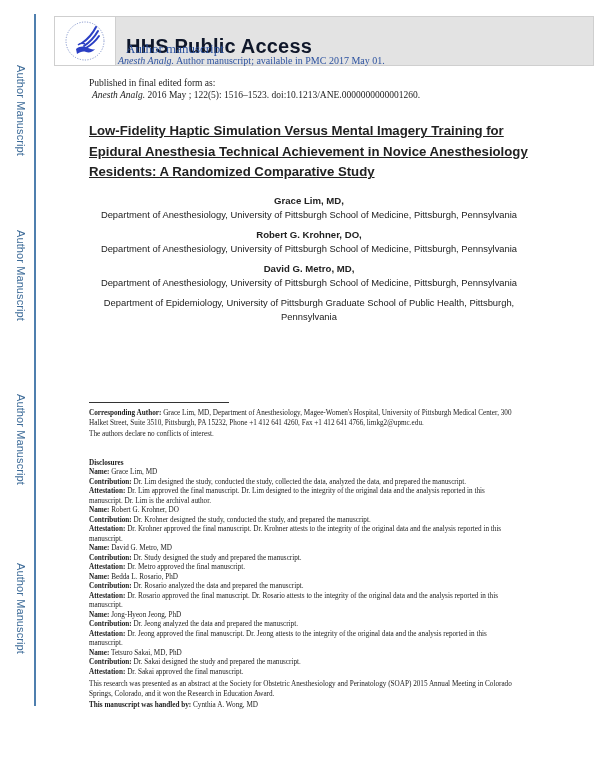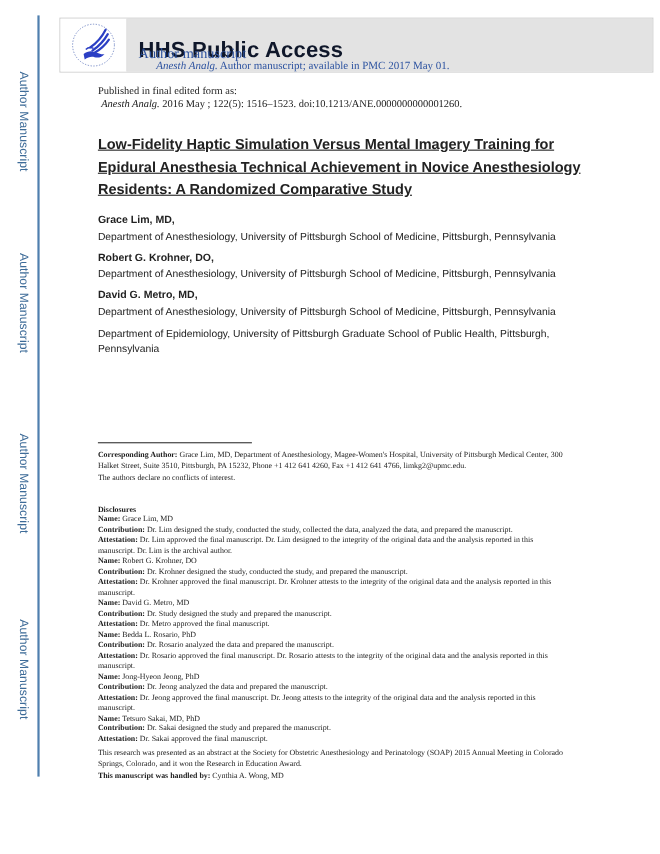--- a/index.html
+++ b/index.html
@@ -4,28 +4,28 @@
 <style>
   html, body { margin: 0; padding: 0; background: #ffffff; }
   body { width: 600px; height: 776px; position: relative; overflow: hidden; font-family: "Liberation Serif", serif; color: #222; }
   .side-line { position: absolute; left: 34px; top: 14px; width: 1.5px; height: 692px; background: #4f7fae; }
   .side-label { position: absolute; left: 9px; width: 18px; height: 92px; writing-mode: vertical-rl; font-family: "Liberation Sans", sans-serif; font-size: 11px; color: #3d6b98; letter-spacing: 0.1px; white-space: nowrap; }
   .header-box { position: absolute; left: 54px; top: 16px; width: 538px; height: 48px; border: 1px solid #cfcfcf; background: #fff; display: flex; }
   .logo-cell { width: 60px; height: 48px; background: #fff; border-right: 1px solid #cfcfcf; display: flex; align-items: center; justify-content: center; }
   .title-cell { flex: 1; background: #e3e3e3; padding-left: 10px; position: relative; }
   .hhs-title { font-family: "Liberation Sans", sans-serif; font-weight: bold; font-size: 20px; color: #0f172a; position: absolute; top: 18px; left: 10px; letter-spacing: 0.2px; }
   .hhs-sub { font-size: 13px; color: #2d53a0; position: absolute; top: 24px; left: 10px; }
-  .hhs-avail { font-size: 10px; color: #2d53a0; position: absolute; top: 38px; left: 26px; white-space: nowrap; }
+  .hhs-avail { font-size: 10px; color: #2d53a0; position: absolute; top: 38px; left: 2px; white-space: nowrap; }
   .hhs-avail i { font-style: italic; }
   .pub-block { position: absolute; left: 89px; top: 77px; font-size: 9.5px; color: #222; line-height: 12px; }
   .pub-block .cite { padding-left: 3px; }
   .pub-block .cite i { font-style: italic; }
   .paper-title { position: absolute; left: 89px; top: 121px; width: 450px; font-family: "Liberation Sans", sans-serif; font-weight: bold; font-size: 13.2px; line-height: 20.5px; color: #222; text-decoration: underline; }
   .authors { position: absolute; left: 89px; top: 194px; width: 440px; font-family: "Liberation Sans", sans-serif; font-size: 9.4px; color: #222; }
-  .author { margin-bottom: 6px; }
+  .author { margin-bottom: 6px; text-align: center; }
   .author-name { font-weight: bold; font-size: 9.6px; line-height: 14px; }
   .author-aff { line-height: 14px; }
   .rule { position: absolute; left: 89px; top: 402px; width: 140px; height: 1px; background: #333; }
   .footnotes { position: absolute; left: 89px; top: 409px; width: 430px; font-size: 7.2px; line-height: 9.5px; color: #222; }
   .footnotes b { font-weight: bold; }
   .fn-p { margin: 0 0 2px 0; }
   .fn-line { margin: 0; }
 </style>
 </head>
 <body>

